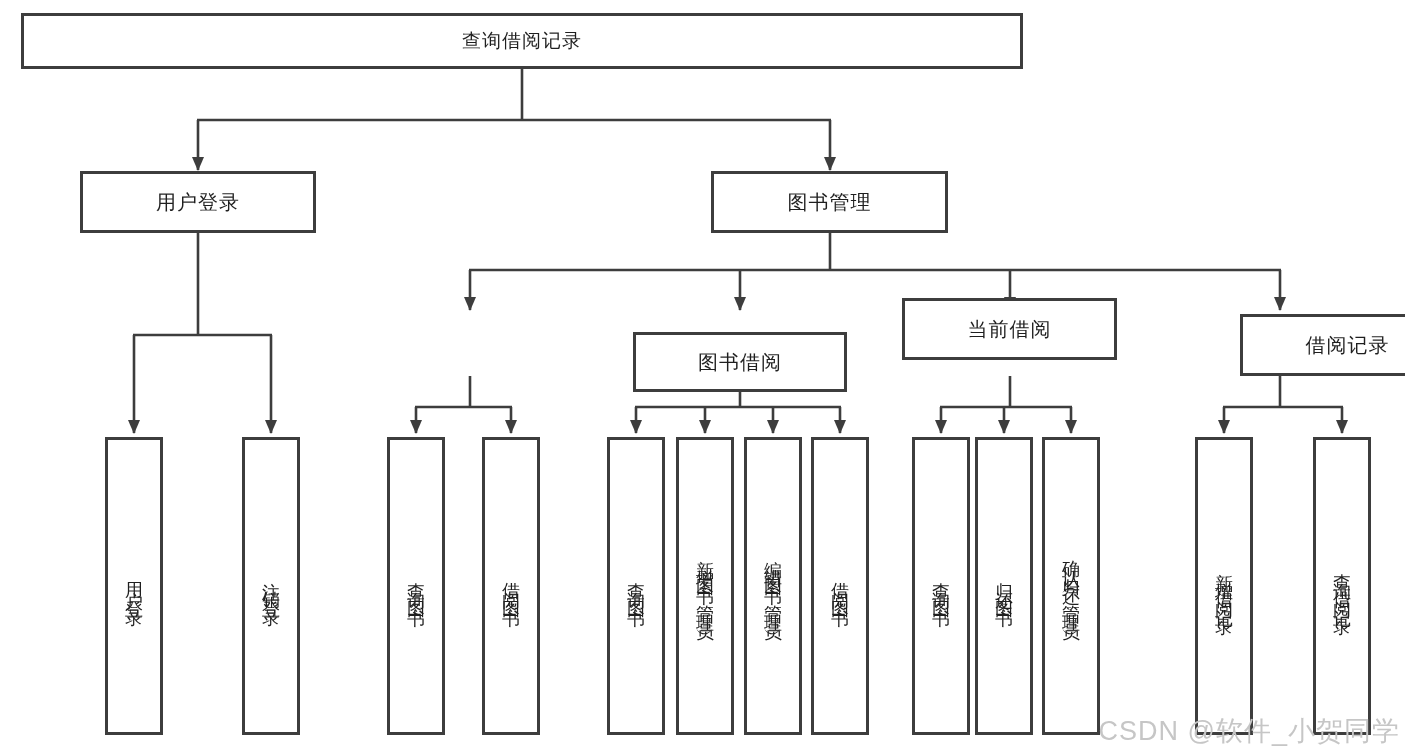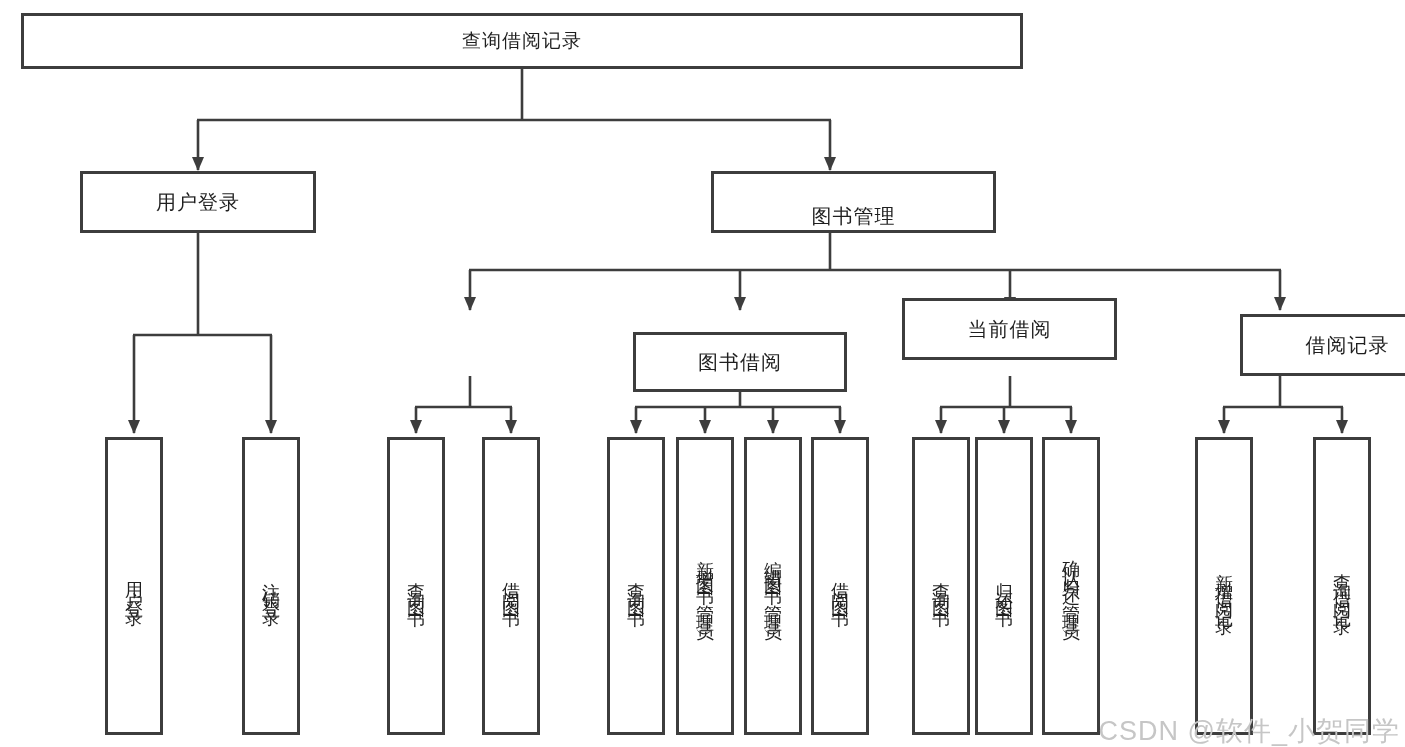--- a/index.html
+++ b/index.html
@@ -122,21 +122,21 @@
     <path class="cline" d="M1342,407 V433" marker-end="url(#arrowhead)"></path>
   </svg>
 
   <div class="box" style="left:21px; top:13px; width:1002px; height:56px;">
     <span class="hlabel root-label">查询借阅记录</span>
   </div>
 
   <div class="box" style="left:80px; top:171px; width:236px; height:62px;">
     <span class="hlabel">用户登录</span>
   </div>
-  <div class="box" style="left:711px; top:171px; width:285px; height:62px;align-items:flex-end;">
+  <div class="box" style="left:711px; top:171px; width:237px; height:62px;">
     <span class="hlabel">图书管理</span>
   </div>
 
   <div class="box" style="left:633px; top:332px; width:214px; height:60px;">
     <span class="hlabel">图书借阅</span>
   </div>
   <div class="box" style="left:902px; top:298px; width:215px; height:62px;">
     <span class="hlabel">当前借阅</span>
   </div>
   <div class="box" style="left:1240px; top:314px; width:215px; height:62px;">

